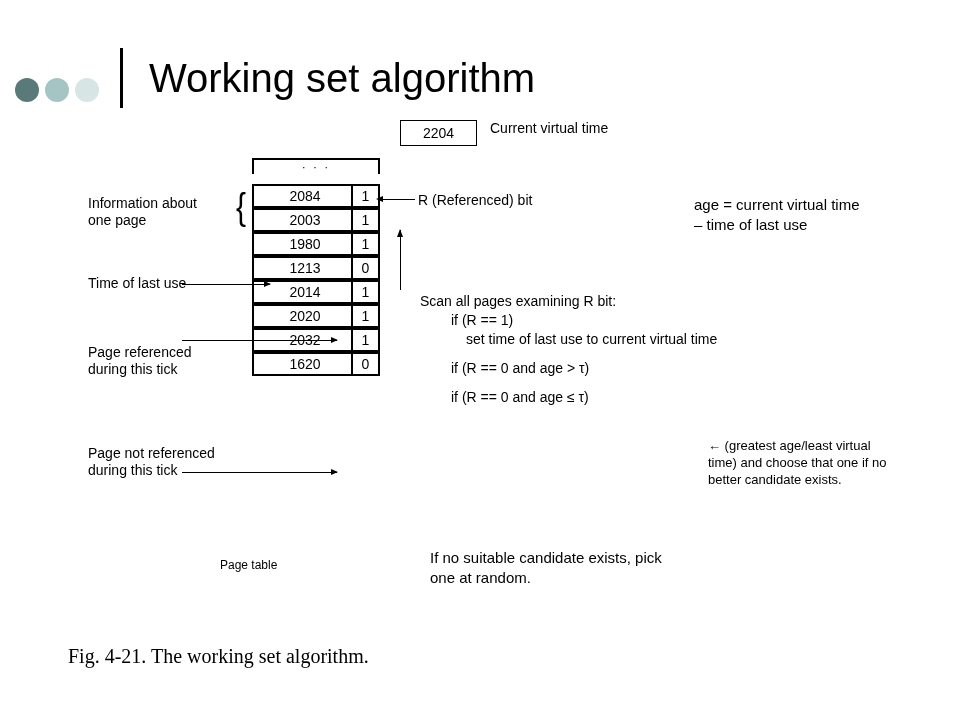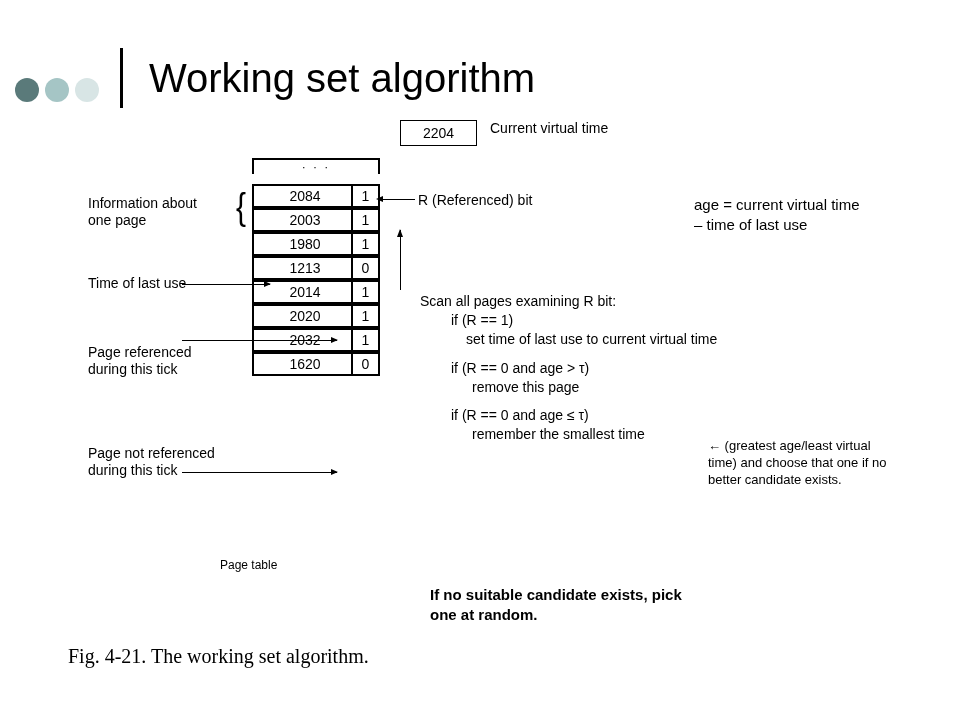--- a/index.html
+++ b/index.html
@@ -32,21 +32,21 @@
   .ah1 { left: 182px; top: 284px; width: 88px; }
   .ah2 { left: 182px; top: 340px; width: 155px; }
   .ah3 { left: 182px; top: 472px; width: 155px; }
   .r-label { position: absolute; left: 418px; top: 192px; font-size: 14px; }
   .scan-arrow { position: absolute; left: 400px; top: 230px; width: 1px; height: 60px; background: #000; }
   .scan-arrow::before { content: ""; position: absolute; left: -3px; top: -1px; border-bottom: 8px solid #000; border-left: 3.5px solid transparent; border-right: 3.5px solid transparent; }
   .algo { position: absolute; left: 420px; top: 292px; font-size: 14px; line-height: 1.35; }
   .algo .indent { margin-left: 31px; }
   .age-def { position: absolute; left: 694px; top: 195px; font-size: 15px; width: 170px; line-height: 1.3; }
   .extra-note { position: absolute; left: 708px; top: 438px; font-size: 13px; width: 185px; line-height: 1.3; }
-  .no-suitable { position: absolute; left: 430px; top: 585px; font-size: 15px; width: 260px; line-height: 1.3; font-weight: bold; }
+  .no-suitable { position: absolute; left: 430px; top: 548px; font-size: 15px; width: 260px; line-height: 1.3; }
   .fig-caption { position: absolute; left: 68px; top: 645px; font-size: 20px; font-family: 'Times New Roman', serif; }
 </style>
 </head>
 <body>
 
 <div class="bullets">
   <div class="bullet b1"></div>
   <div class="bullet b2"></div>
   <div class="bullet b3"></div>
 </div>
@@ -115,22 +115,20 @@
 <div style="position:absolute;left:376px;top:196px;border-right:7px solid #000;border-top:3.5px solid transparent;border-bottom:3.5px solid transparent"></div>
 
 <div class="scan-arrow"></div>
 
 <div class="algo">
   <div>Scan all pages examining R bit:</div>
   <div class="indent">if (R == 1)</div>
   <div class="indent" style="margin-left:46px">set time of last use to current virtual time</div>
   <div style="height:10px"></div>
   <div class="indent">if (R == 0 and age &gt; τ)</div>
-  <div class="indent" style="margin-left:52px">remove this page</div>
   <div style="height:10px"></div>
   <div class="indent">if (R == 0 and age ≤ τ)</div>
-  <div class="indent" style="margin-left:52px">remember the smallest time</div>
 </div>
 
 <div class="age-def">age = current virtual time – time of last use</div>
 <div class="extra-note">← (greatest age/least virtual time) and choose that one if no better candidate exists.</div>
 <div class="no-suitable">If no suitable candidate exists, pick one at random.</div>
 <div class="fig-caption">Fig. 4-21.  The working set algorithm.</div>
 
 </body></html>

